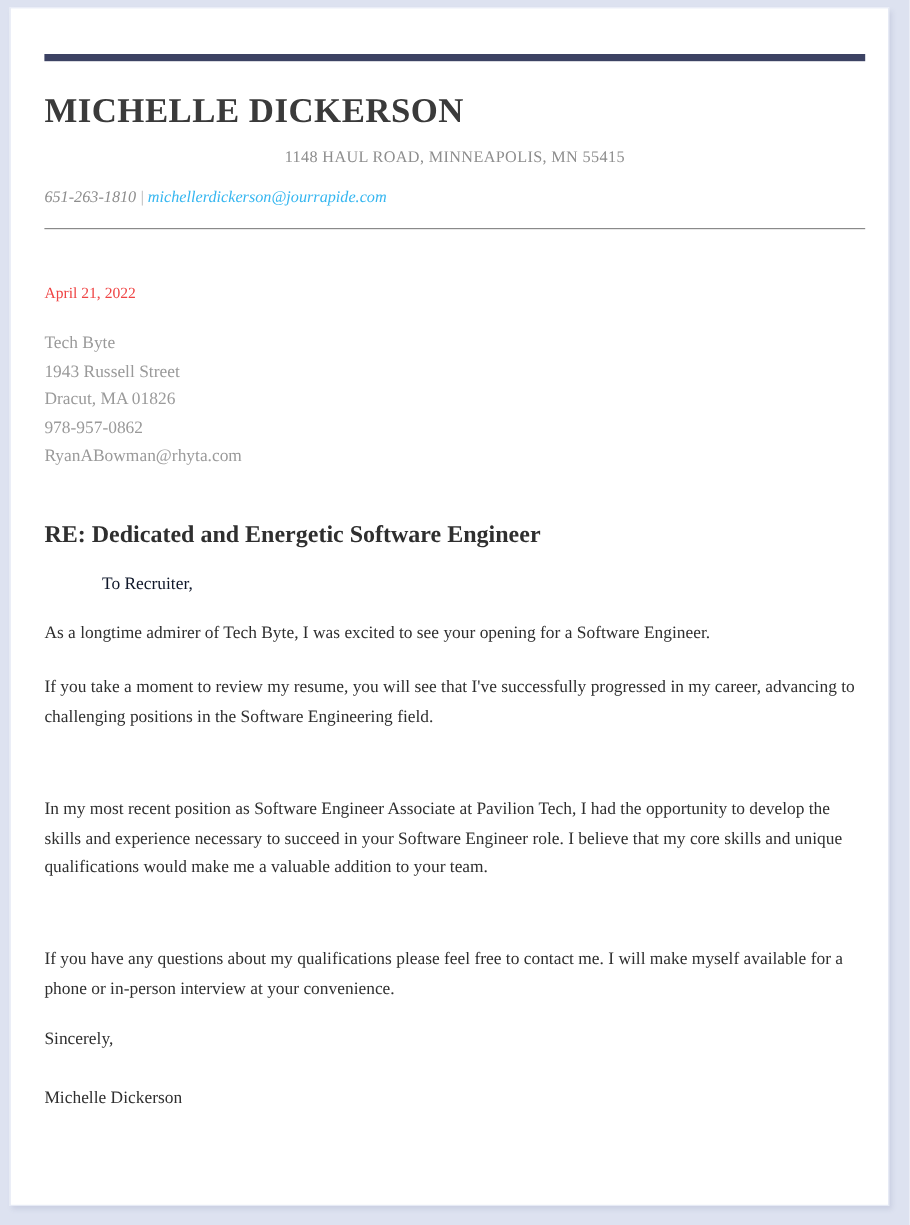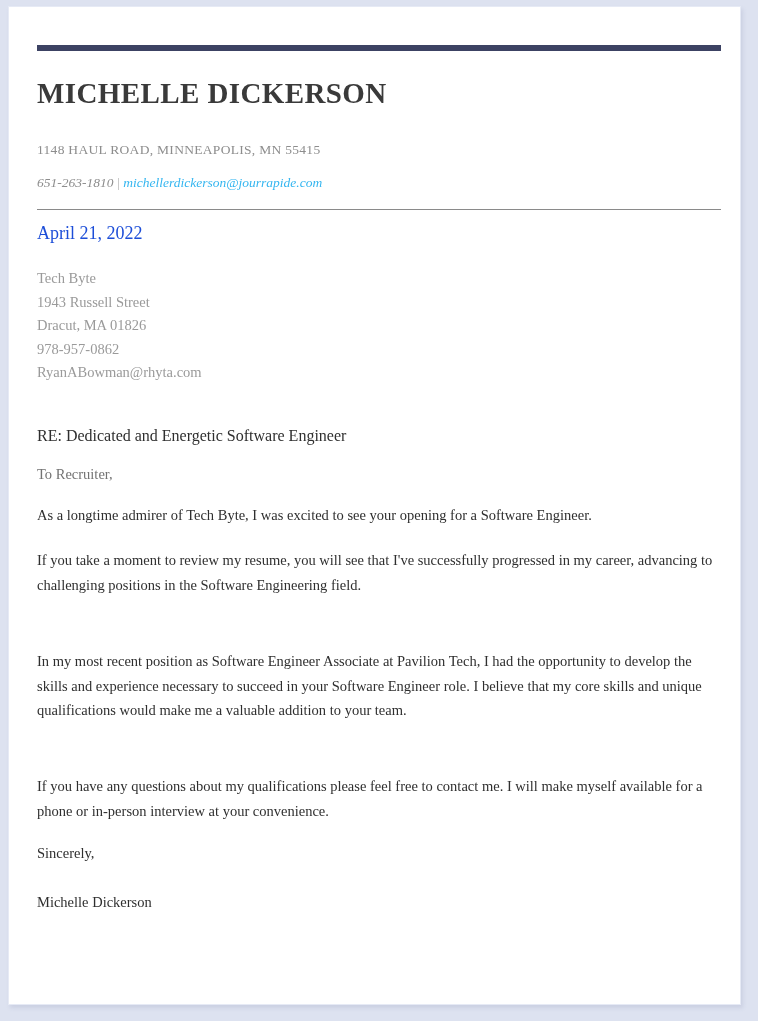--- a/index.html
+++ b/index.html
@@ -45,21 +45,22 @@
     letter-spacing: 0.4px;
     color: #3a3a3a;
     margin: 0;
     padding-top: 12px;
     line-height: 1.15;
   }
   .address-line {
     font-size: 13.5px;
     color: #8d8d8d;
     letter-spacing: 0.3px;
-    margin-top: 32px;
+    margin-top: 13px;
+    text-align: center;
   }
   .contact-line {
     font-size: 13.5px;
     color: #8d8d8d;
     margin-top: 17px;
     font-style: italic;
   }
   .contact-sep {
     color: #b3b3b3;
     padding: 0 3px;
@@ -68,39 +69,41 @@
     color: #35b6f0;
     text-decoration: none;
   }
   .divider-rule {
     margin-top: 18px;
     height: 1px;
     background: #8a8a8a;
     width: 100%;
   }
   .date-line {
-    font-size: 18px;
-    color: #1d4ed8;
-    margin-top: 13px;
+    font-size: 13px;
+    color: #ef4444;
+    margin-top: 45px;
   }
   .recipient-block {
     margin-top: 23px;
     font-size: 14.5px;
     color: #9a9a9a;
     line-height: 1.62;
   }
   .subject-line {
     margin-top: 42px;
-    font-size: 16px;
+    font-size: 20px;
     color: #2f2f2f;
+    font-weight: bold;
   }
   .salutation {
     margin-top: 21px;
     font-size: 14.5px;
-    color: #737373;
+    color: #0f172a;
+    margin-left: 48px;
   }
   .body-paragraph {
     margin-top: 20px;
     font-size: 14.5px;
     color: #2f2f2f;
     line-height: 1.72;
     max-width: 680px;
   }
   .body-paragraph.gap-large {
     margin-top: 51px;

